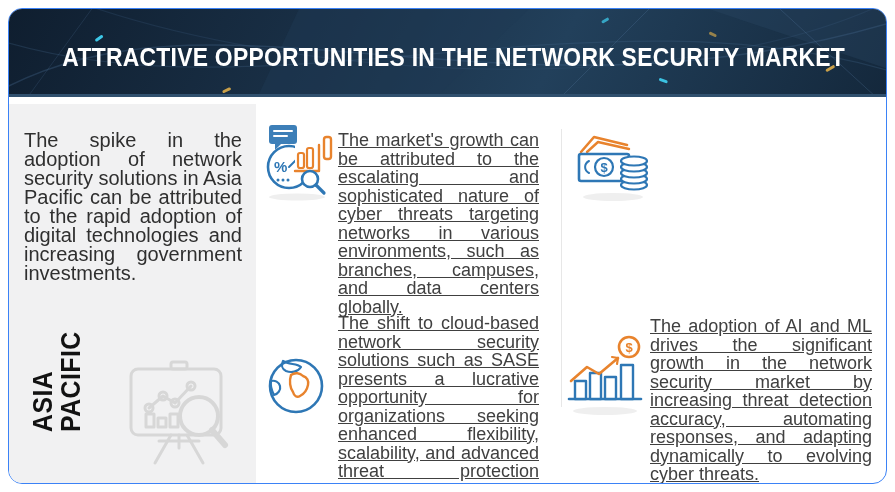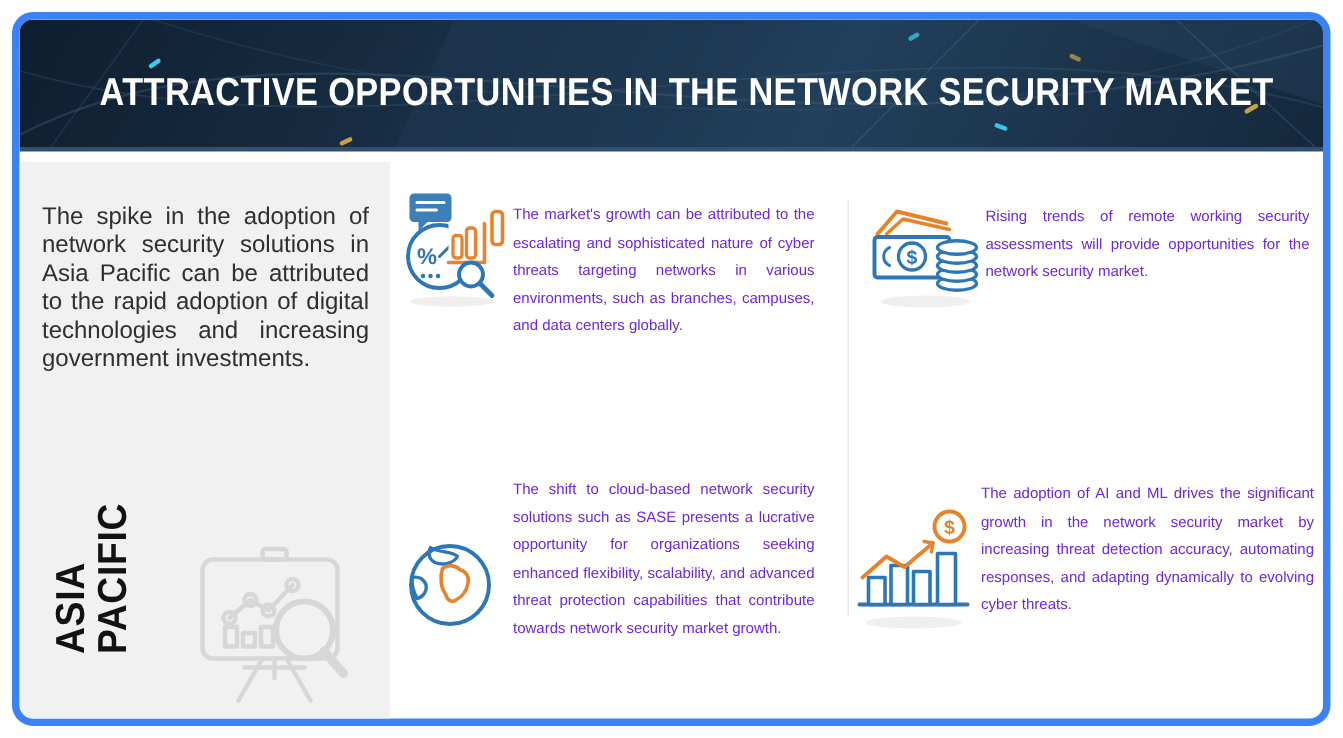--- a/index.html
+++ b/index.html
@@ -1,38 +1,38 @@
 <!DOCTYPE html>
 <html><head>
 <meta charset="utf-8">
 <style>
   html,body{margin:0;padding:0;background:#ffffff;}
   body{font-family:"Liberation Sans","DejaVu Sans",sans-serif;}
   .stage{position:relative;width:895px;height:492px;background:#ffffff;overflow:hidden;}
-  .card{position:absolute;left:8px;top:8px;width:879px;height:476px;border:5px solid #3b82f6;
+  .card{position:absolute;left:8px;top:8px;width:879px;height:476px;border:1px solid #3b82f6;
         border-radius:14px;background:#ffffff;overflow:hidden;box-sizing:border-box;}
   
   .banner{position:absolute;left:0;top:0;width:100%;height:88px;
           background:linear-gradient(118deg,#0f1e2f 0%,#1a3148 38%,#22405b 62%,#14283c 100%);
           border-bottom:3px solid #30506e;box-sizing:border-box;}
   .banner svg{position:absolute;left:0;top:0;}
   .banner-title{position:absolute;left:0;top:33px;width:100%;text-align:center;color:#ffffff;
           font-size:26px;font-weight:700;letter-spacing:.3px;white-space:nowrap;}
   .banner-title span{display:inline-block;transform:scaleX(.88);transform-origin:center;}
   
   .sidebar{position:absolute;left:0;top:95px;width:247px;height:381px;background:#f1f1f2;
            border-bottom-left-radius:13px;}
-  .sidebar-desc{position:absolute;left:15px;top:27px;width:218px;font-size:16px;line-height:19px;
+  .sidebar-desc{position:absolute;left:15px;top:27px;width:218px;font-size:20px;line-height:19px;
            color:#2f2f2f;text-align:justify;}
   .region-label{position:absolute;left:-26px;top:230px;width:150px;height:58px;
            transform:rotate(-90deg) scaleX(.92);transform-origin:center;
            font-size:27px;line-height:28px;font-weight:700;color:#121212;letter-spacing:.5px;text-align:left;}
   .watermark{position:absolute;left:110px;top:252px;}
   
-  .opp-text{position:absolute;font-size:10px;line-height:18.5px;color:#6d28d9;text-align:justify;}
+  .opp-text{position:absolute;font-size:18px;line-height:18.5px;color:#404040;text-align:justify;text-decoration:underline;}
   .q1t{left:329px;top:122px;width:201px;}
   .q2t{left:644px;top:123px;width:216px;}
   .q3t{left:329px;top:305px;width:201px;}
   .q4t{left:641px;top:308px;width:222px;}
   .q1i{position:absolute;left:252px;top:112px;}
   .q2i{position:absolute;left:566px;top:118px;}
   .q3i{position:absolute;left:252px;top:342px;}
   .q4i{position:absolute;left:556px;top:324px;}
   .vdivider{position:absolute;left:552px;top:120px;width:1px;height:278px;background:#e7e7e7;}
 </style>
@@ -120,21 +120,20 @@
       <text x="29" y="45" font-size="13" font-weight="bold" fill="#2e77b5" stroke="none" text-anchor="middle" font-family="Liberation Sans, sans-serif">$</text>
       <path d="M14,34 a8,7 0 0 0 0,12" stroke="#2e77b5" stroke-width="2"></path>
       <g stroke="#2e77b5" stroke-width="2.2">
         <ellipse cx="59" cy="58" rx="13" ry="4.5" fill="#ffffff"></ellipse>
         <ellipse cx="59" cy="52" rx="13" ry="4.5" fill="#ffffff"></ellipse>
         <ellipse cx="59" cy="46" rx="13" ry="4.5" fill="#ffffff"></ellipse>
         <ellipse cx="59" cy="40" rx="13" ry="4.5" fill="#ffffff"></ellipse>
         <ellipse cx="59" cy="34" rx="13" ry="4.5" fill="#ffffff"></ellipse>
       </g>
     </svg>
-    <div class="opp-text q2t">Rising trends of remote working security assessments will provide opportunities for the network security market.</div>
 
     <svg class="q3i" width="70" height="70" viewBox="0 0 70 70" fill="none" stroke-linecap="round" stroke-linejoin="round">
       <circle cx="35" cy="35" r="26" stroke="#2e77b5" stroke-width="2.6" fill="#ffffff"></circle>
       <path d="M22,10 c6,4 14,2 18,6 c-3,5 -10,6 -15,4 c-4,-2 -5,-6 -3,-10 z" stroke="#2e77b5" stroke-width="2.2"></path>
       <path d="M10,30 c4,-1 8,1 9,5 c1,4 -2,8 -6,9 c-2,-4 -4,-9 -3,-14 z" stroke="#2e77b5" stroke-width="2.2"></path>
       <path d="M30,24 c4,-3 9,-2 12,1 c4,1 6,5 5,9 c-1,5 -4,9 -8,11 c-3,2 -6,0 -7,-4 c-3,-4 -4,-11 -2,-17 z" stroke="#e8832d" stroke-width="2.4"></path>
     </svg>
     <div class="opp-text q3t">The shift to cloud-based network security solutions such as SASE presents a lucrative opportunity for organizations seeking enhanced flexibility, scalability, and advanced threat protection capabilities that contribute towards network security market growth.</div>
 
     <svg class="q4i" width="84" height="84" viewBox="0 0 84 84" fill="none" stroke-linecap="round" stroke-linejoin="round">

